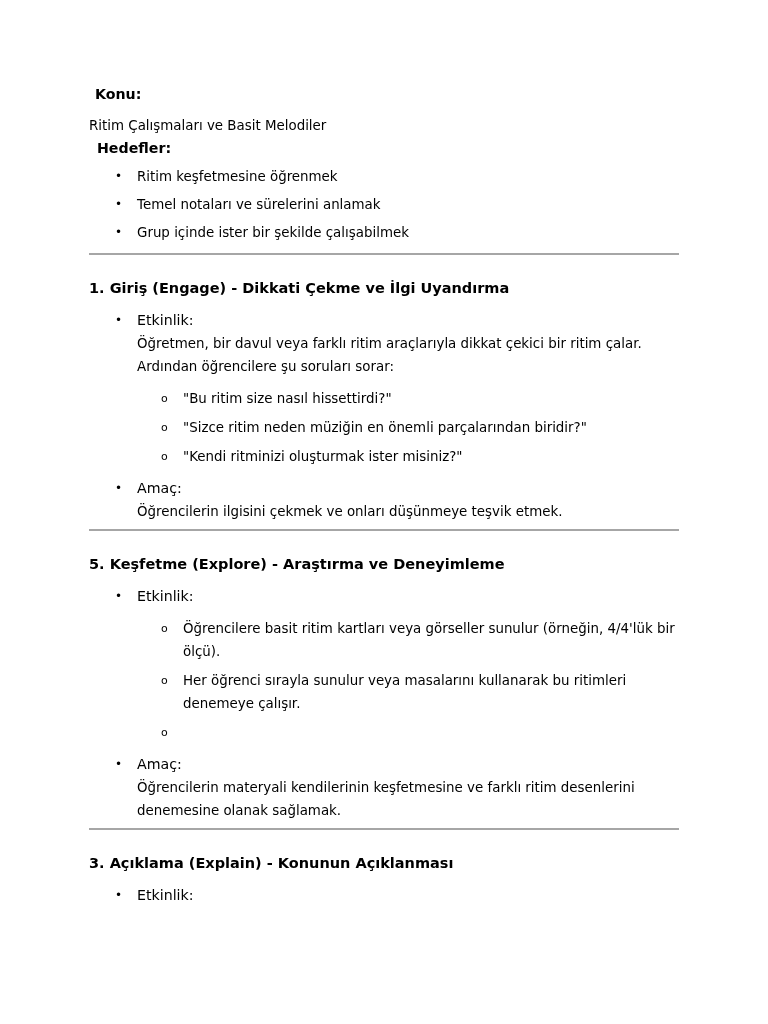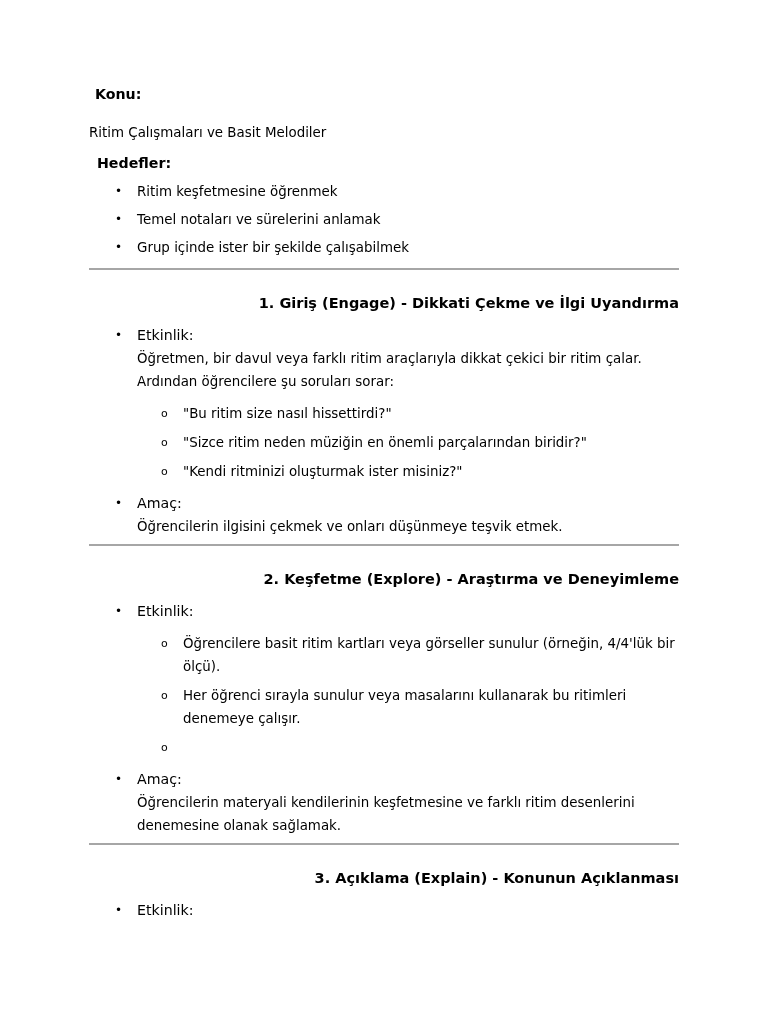--- a/index.html
+++ b/index.html
@@ -14,29 +14,28 @@
     box-sizing: border-box;
     width: 768px; height: 1024px;
     padding: 83px 89px 40px 89px;
   }
   .line {
     font-size: 13.4px;
     line-height: 23px;
     margin: 0;
   }
   .b { font-weight: bold; }
-  .konu-line { padding-left: 6px; margin-bottom: 15px; font-size: 14.2px; line-height: 23px; }
-  .topic-line { margin-bottom: 8px; }
+  .konu-line { padding-left: 6px; margin-bottom: 8px; font-size: 14.2px; line-height: 23px; }
+  .topic-line { }
   .goals-label { margin-bottom: 3px; font-size: 14.2px; margin-left: 8px; }
   .sec-heading {
     font-size: 14.5px;
     font-weight: bold;
     line-height: 25px;
     margin: 21px 0 0 0;
-    text-align: right;
   }
   hr.rule {
     border: none;
     height: 2px;
     background: #a6a6a6;
     margin: 9px 0 0 0;
   }
   hr.rule.tight { margin-top: 6px; }
   
   .l1 {
@@ -130,21 +129,21 @@
   <div class="l1 amac">
     <span class="m1">•</span>
     <div class="t">
       <div class="lbl">Amaç:</div>
       <div>Öğrencilerin ilgisini çekmek ve onları düşünmeye teşvik etmek.</div>
     </div>
   </div>
 
   <hr class="rule tight">
 
-  <div class="sec-heading">2. Keşfetme (Explore) - Araştırma ve Deneyimleme</div>
+  <div class="sec-heading">5. Keşfetme (Explore) - Araştırma ve Deneyimleme</div>
 
   <div class="l1 first">
     <span class="m1">•</span>
     <div class="t">
       <div class="lbl">Etkinlik:</div>
     </div>
   </div>
 
   <div class="l2 first">
     <span class="m2">o</span>

